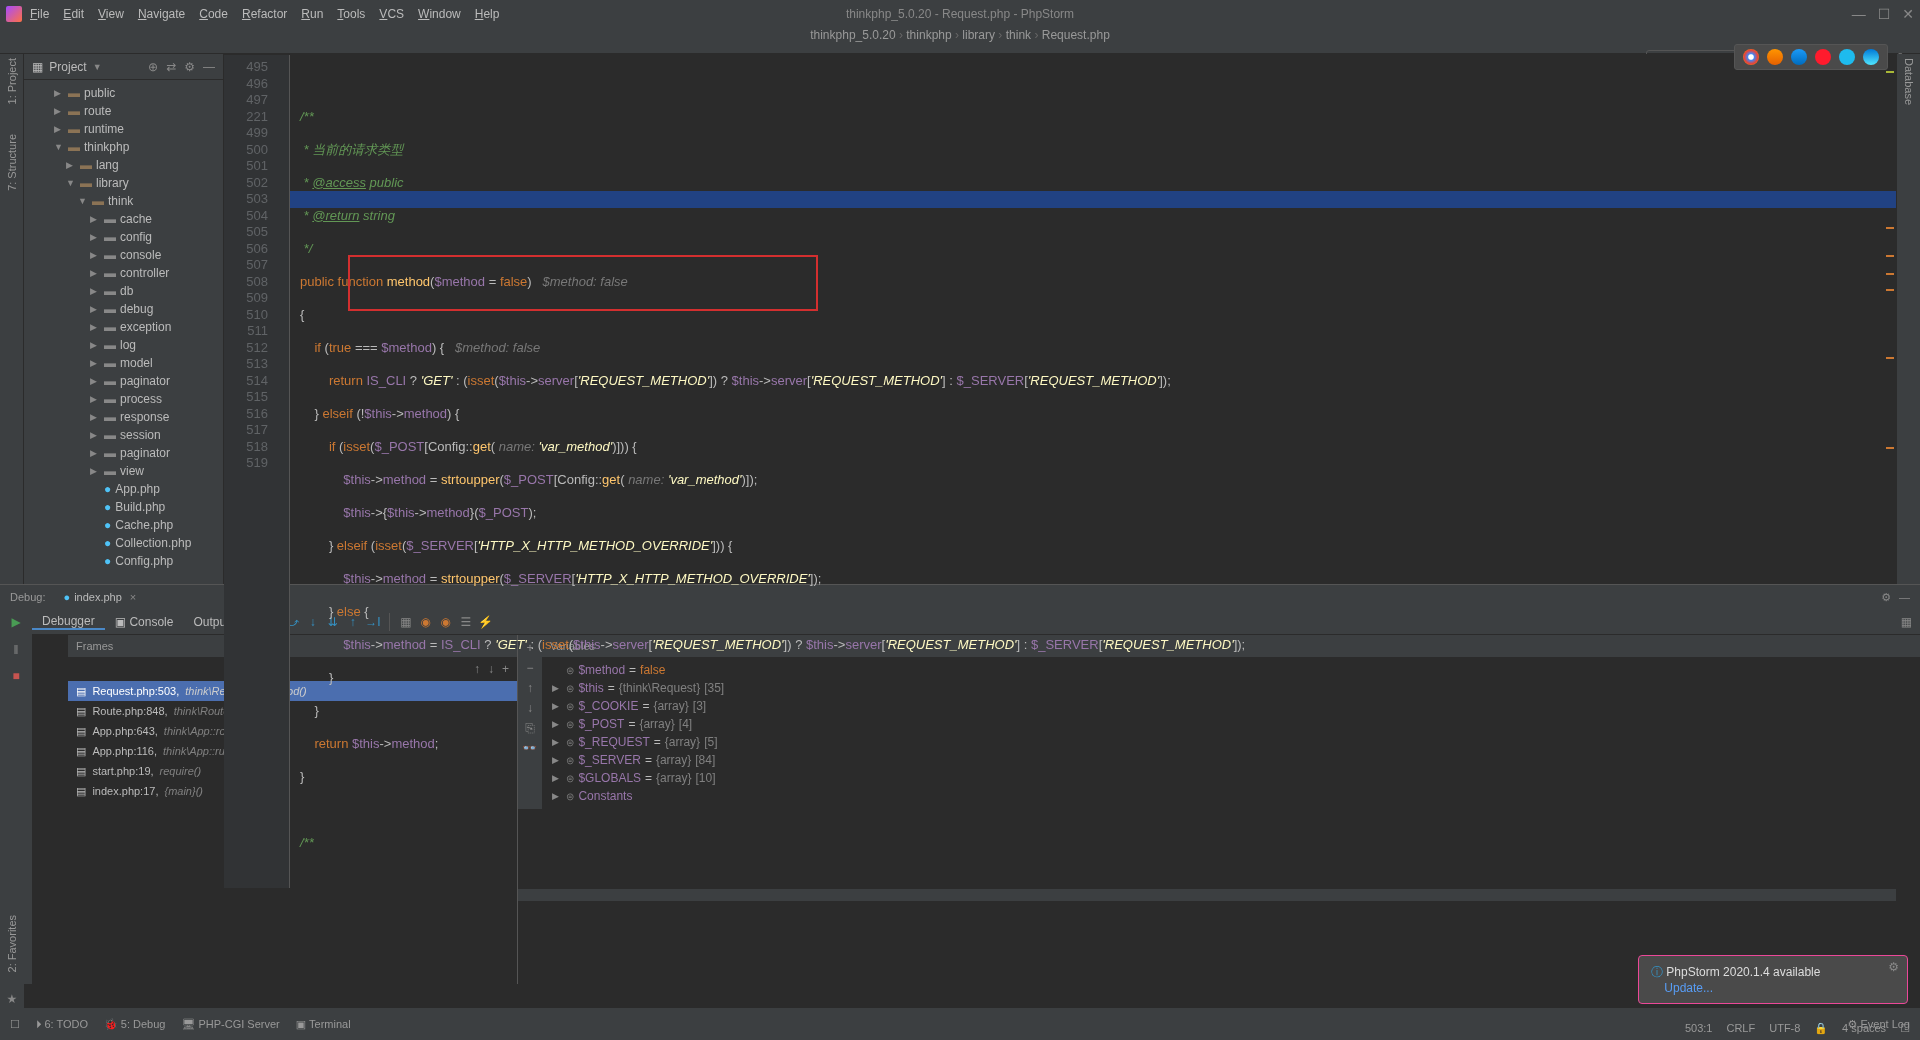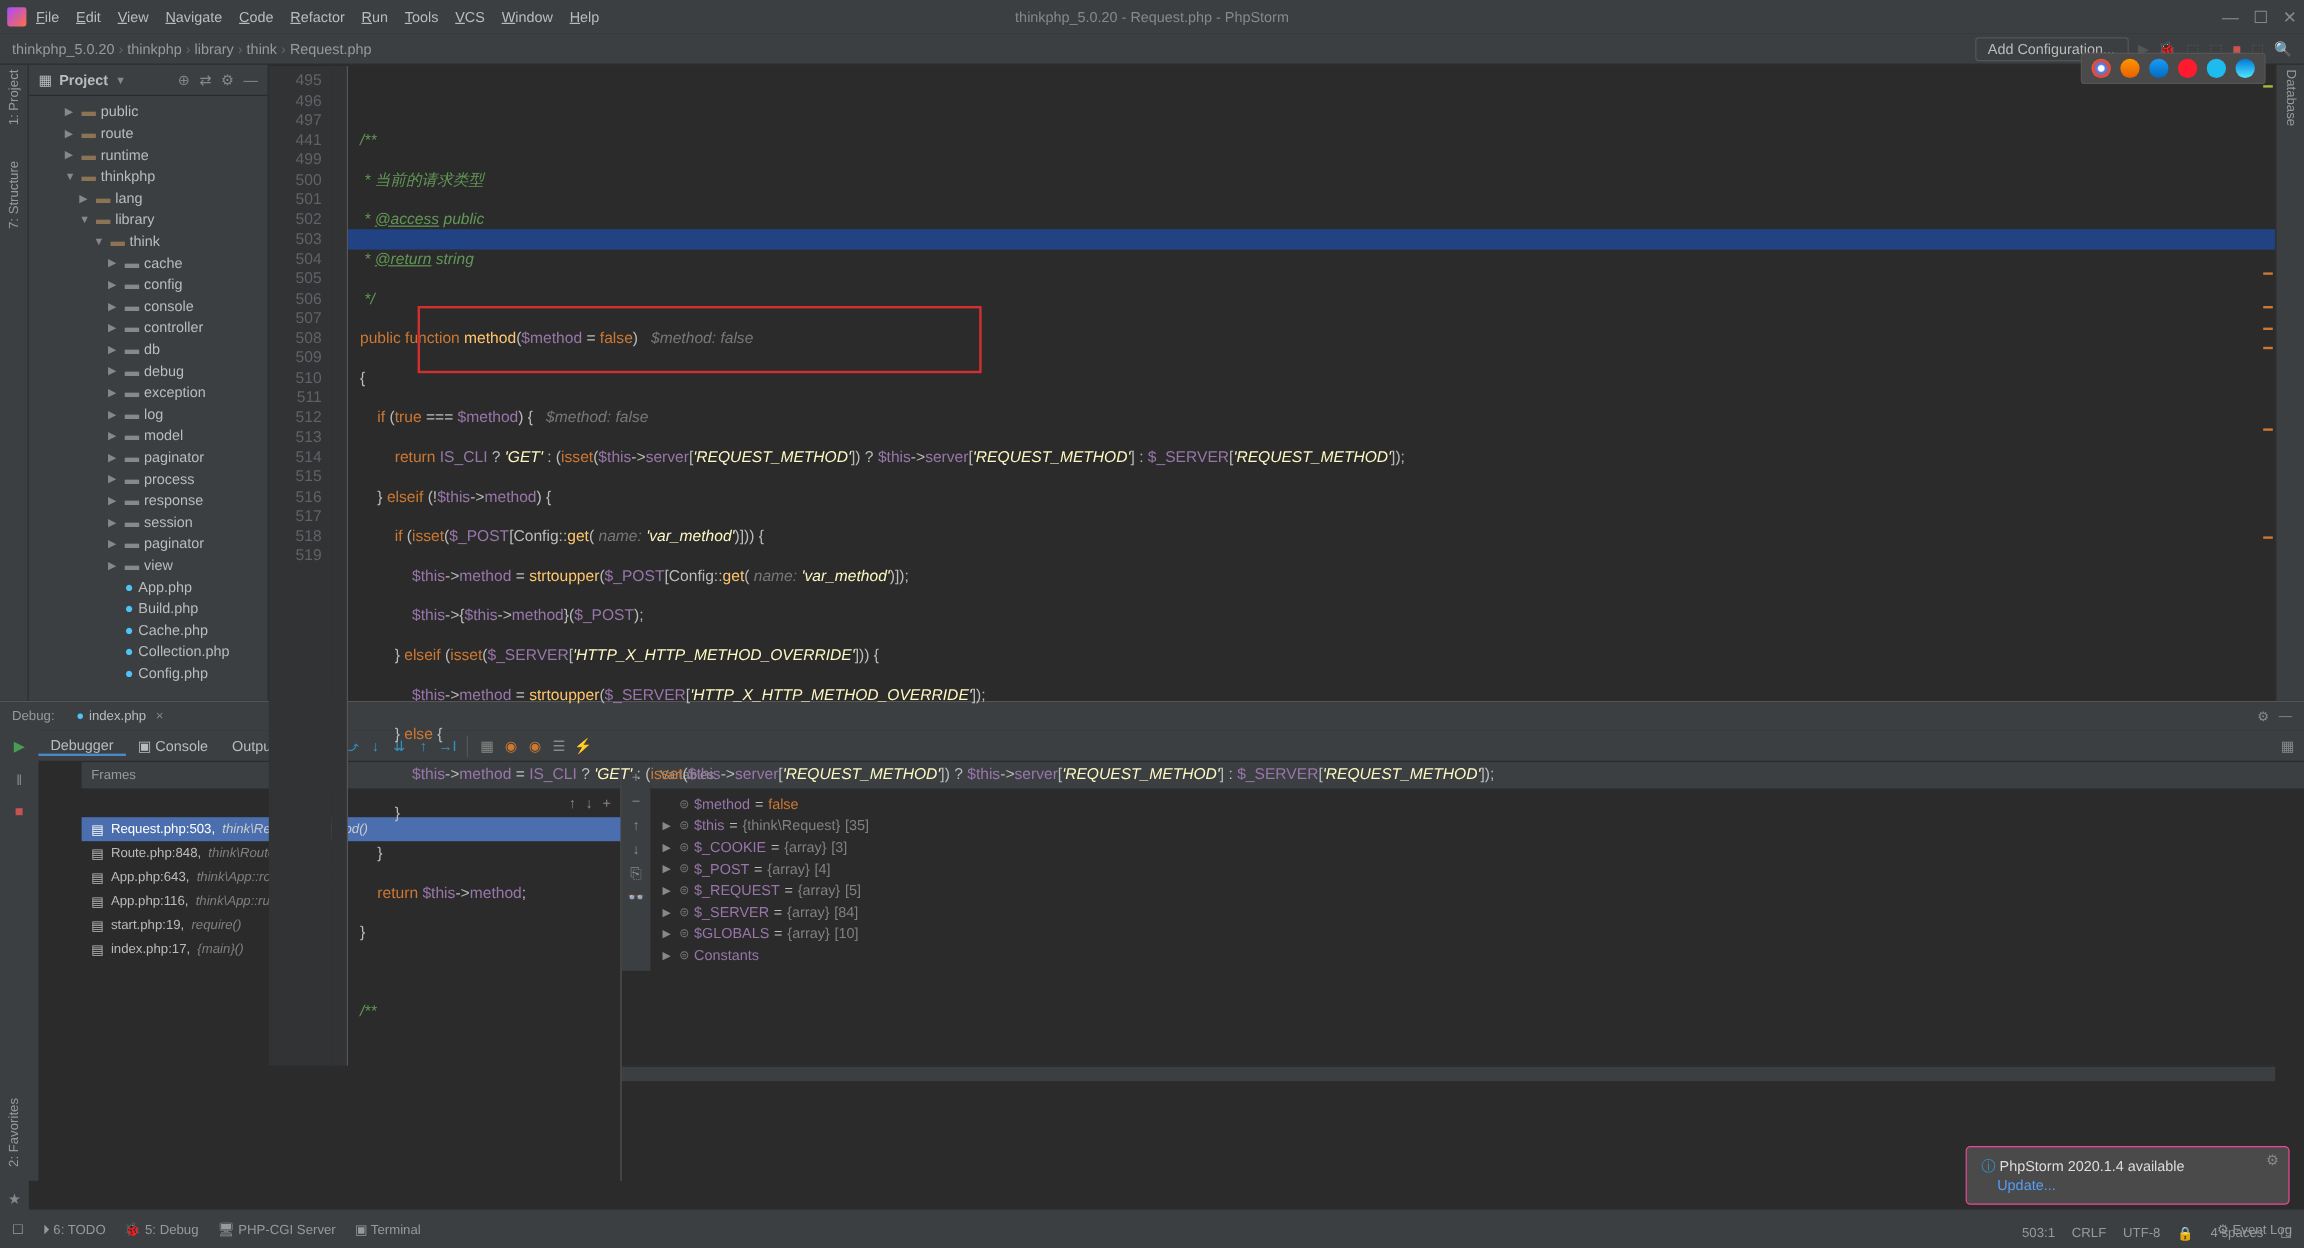--- a/index.html
+++ b/index.html
@@ -3,32 +3,32 @@
 <meta charset="utf-8">
 <style>
 * { margin:0; padding:0; box-sizing:border-box; font-family:'Segoe UI',sans-serif; }
 body { background:#2b2b2b; color:#bbb; font-size:12px; overflow:hidden; width:1920px; height:1040px; position:relative; }
 .titlebar { height:28px; background:#3c3f41; display:flex; align-items:center; padding:0 6px; }
 .logo { width:16px; height:16px; background:linear-gradient(135deg,#a64bff,#ff7043); border-radius:2px; margin-right:8px; }
 .menu { display:flex; gap:14px; color:#bbb; }
 .menu span u{text-decoration:underline;}
 .wintitle { position:absolute; left:50%; transform:translateX(-50%); color:#888; }
 .winctrl { margin-left:auto; display:flex; gap:12px; color:#888; font-size:14px; }
-.breadcrumb { height:26px; background:#3c3f41; display:flex; align-items:center; padding:0 10px; gap:8px; color:#999; border-bottom:1px solid #2b2b2b;}
+.breadcrumb { height:26px; background:#3c3f41; display:flex; align-items:center; padding:0 10px; gap:8px; color:#999; border-bottom:1px solid #2b2b2b;flex-direction:column;}
 .breadcrumb .sep{color:#666;}
 .addcfg{margin-left:auto;display:flex;align-items:center;gap:8px;}
 .addcfg-btn{border:1px solid #555;padding:2px 10px;border-radius:3px;color:#bbb;}
 .main { display:flex; height:530px; }
 .sidebar-left { width:24px; background:#3c3f41; display:flex; flex-direction:column; align-items:center; padding-top:4px; gap:30px; border-right:1px solid #2b2b2b;}
 .sidebar-left .vert{writing-mode:vertical-lr; transform:rotate(180deg); font-size:11px; color:#999;}
 .sidebar-right { width:24px; background:#3c3f41; border-left:1px solid #2b2b2b;display:flex;flex-direction:column;align-items:center;padding-top:4px;}
 .sidebar-right .vert{writing-mode:vertical-lr;font-size:11px;color:#999;}
 .project { width:200px; background:#3c3f41; border-right:1px solid #2b2b2b; display:flex; flex-direction:column;}
 .proj-hdr{height:26px;display:flex;align-items:center;padding:0 8px;border-bottom:1px solid #2b2b2b;gap:6px;}
-.proj-hdr .ttl{font-weight:bold;}
+.proj-hdr .ttl{font-weight:normal;}
 .proj-hdr .ico{margin-left:auto;display:flex;gap:8px;color:#888;}
 .tree{flex:1;overflow:auto;padding:4px 0;}
 .tree .row{display:flex;align-items:center;height:18px;padding-left:4px;gap:4px;cursor:pointer;}
 .arr{width:10px;color:#888;font-size:9px;}
 .foldr{color:#888;}
 .foldr.br{color:#8b7355;}
 .php{color:#4fc3f7;}
 .editor-area{flex:1;display:flex;flex-direction:column;background:#2b2b2b;}
 .tabs{height:28px;background:#3c3f41;display:flex;align-items:center;border-bottom:1px solid #2b2b2b;overflow:hidden;}
 .tab{display:flex;align-items:center;padding:0 10px;height:28px;gap:4px;color:#999;border-right:1px solid #2b2b2b;white-space:nowrap;}
@@ -299,21 +299,21 @@
         <div class="tab "><span class="dot">●</span>helper.php<span class="x">×</span></div>
         <div class="tab "><span class="dot">●</span>index.php<span class="x">×</span></div>
         <div class="tab "><span class="dot">●</span>start.php<span class="x">×</span></div>
         <div class="tab "><span class="dot">●</span>Loader.php<span class="x">×</span></div>
       </div>
     <div class="code-wrap">
       <div class="gutter" id="gutter">
           <div>495</div>
           <div>496</div>
           <div>497</div>
-          <div>441</div>
+          <div>221</div>
           <div>499</div>
           <div>500</div>
           <div>501</div>
           <div>502</div>
           <div>503</div>
           <div>504</div>
           <div>505</div>
           <div>506</div>
           <div>507</div>
           <div>508</div>

